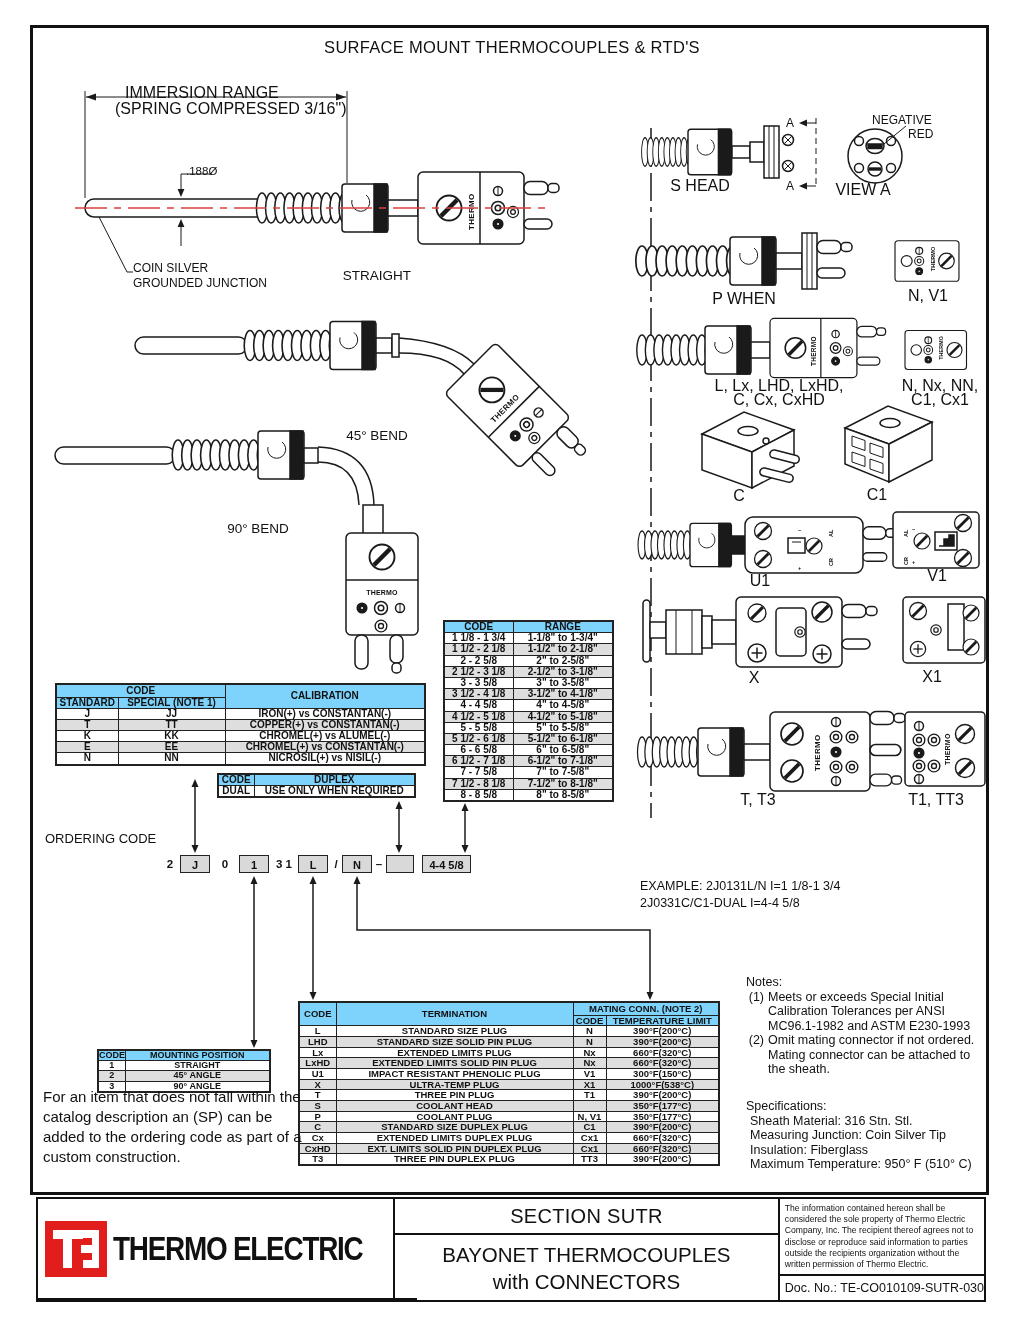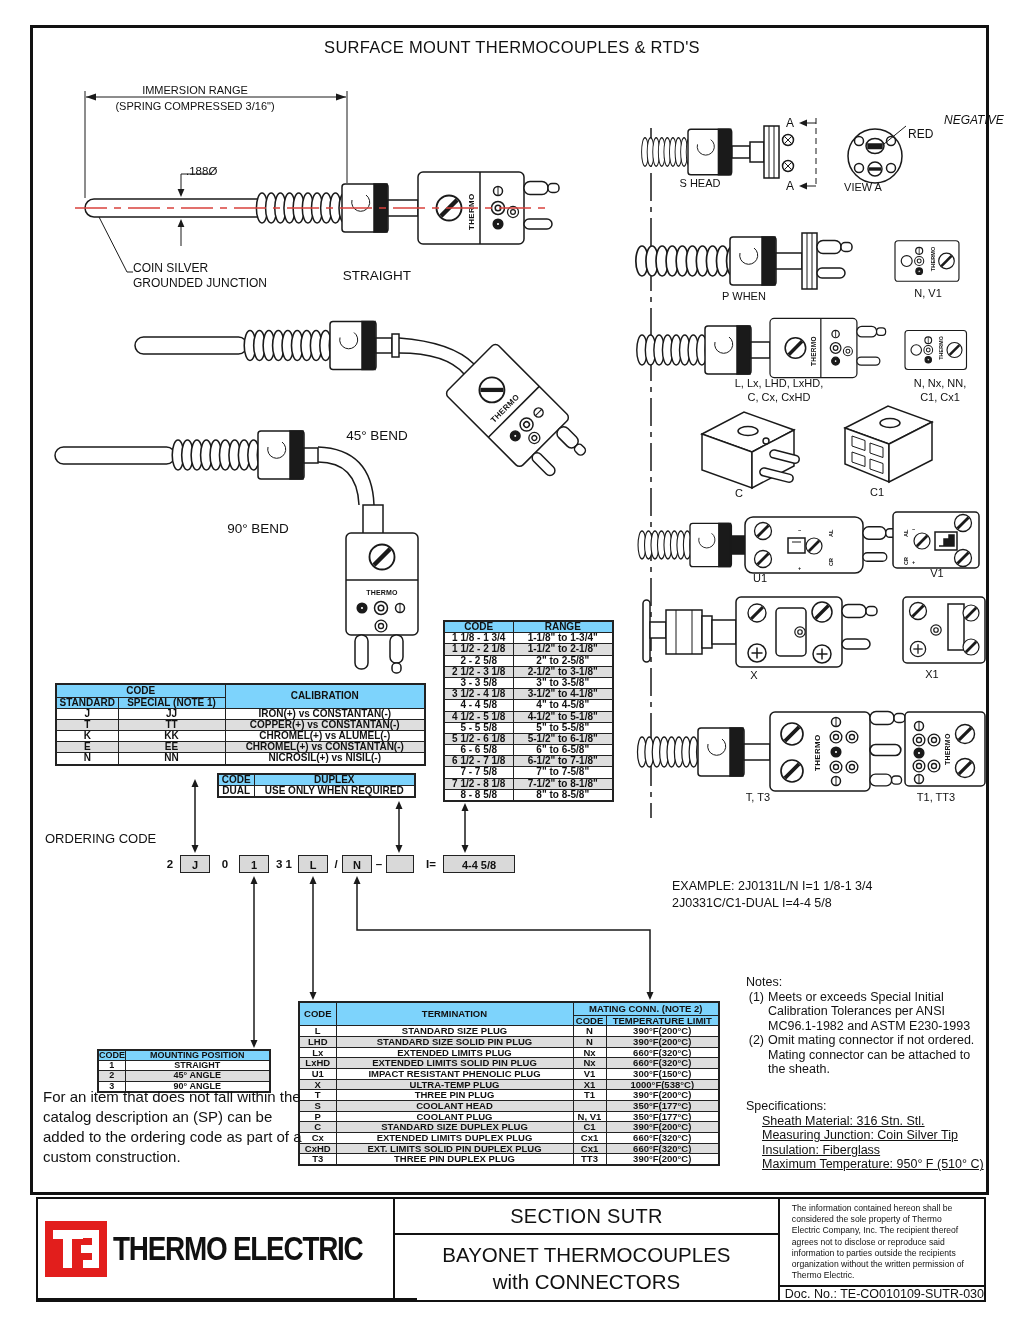--- a/index.html
+++ b/index.html
@@ -12,21 +12,21 @@
   #art .df{fill:#1a1a1a;}
   #art .nf{fill:#1a1a1a;stroke:none;}
   #art .thin{stroke-width:1;}
   #art .thk{stroke-width:3.4;}
   #art .red{stroke:#d9423c;stroke-width:1.5;}
   #art text{fill:#111;stroke:none;font-family:"Liberation Sans",sans-serif;}
   #art .tt{font-size:8px;font-weight:bold;letter-spacing:.3px;}
   #art .tt7{font-size:7px;font-weight:bold;letter-spacing:.2px;}
   #art .mk{font-size:5.5px;font-weight:bold;}
   .lbl{position:absolute;white-space:nowrap;font-size:12px;color:#111;}
-  .lblc{position:absolute;white-space:nowrap;width:140px;text-align:center;font-size:11px;color:#111;}
+  .lblc{position:absolute;white-space:nowrap;width:140px;text-align:center;font-size:16px;color:#111;}
   .big{font-size:13.5px;}
   .ttl{position:absolute;left:262px;top:38px;width:500px;text-align:center;
        font-size:16.5px;letter-spacing:.3px;}
   .dtable{position:absolute;border-collapse:collapse;table-layout:fixed;background:#fff;
           font-weight:bold;text-align:center;border:2px solid #222;}
   .dtable th,.dtable td{border:1px solid #222;padding:0;overflow:hidden;white-space:nowrap;line-height:1.02;}
   .dtable th{background:#7dd3fc;font-weight:bold;}
   .dtable tr.alt td{background:#dedede;}
   .t-cal{left:55px;top:683px;width:369px;font-size:10px;}
   .t-cal tbody tr{height:10px;}
@@ -36,43 +36,43 @@
   .t-dup{left:217px;top:773px;width:197px;font-size:10px;}
   .t-dup tr{height:11px;}
   .t-mnt{left:97px;top:1049px;width:172px;font-size:9px;}
   .t-mnt tr{height:10px;}
   .t-term{left:298px;top:1001px;width:420px;font-size:9.5px;}
   .t-term tbody tr{height:10px;}
   .ocbox{position:absolute;top:855px;height:18px;background:#d9d9d9;border:1.6px solid #222;
          font-weight:bold;font-size:11px;line-height:18px;text-align:center;box-sizing:border-box;}
   .octext{position:absolute;top:855px;height:18px;font-weight:bold;font-size:11.5px;line-height:18px;text-align:center;}
   .oclabel{position:absolute;left:45px;top:831px;font-size:13px;}
-  .example{position:absolute;left:672px;font-size:12.5px;white-space:nowrap;}
+  .example{position:absolute;left:640px;font-size:12.5px;white-space:nowrap;}
   .notes{position:absolute;left:746px;top:975px;width:236px;font-size:12.5px;line-height:14.5px;}
   .nitem{display:flex;gap:4px;margin-top:0px;}
   .nlab{flex:0 0 18px;text-align:right;}
   .ntext{width:215px;}
   .specs{position:absolute;left:746px;top:1099px;font-size:12.5px;line-height:14.6px;}
-  .specs .sline{margin-left:16px;text-decoration:underline;}
+  .specs .sline{margin-left:4px;}
   .custom{position:absolute;left:43px;top:1087px;width:262px;font-size:15px;line-height:20px;}
   .footer{position:absolute;left:36px;top:1197px;width:950px;height:105px;border:2.5px solid #111;
           display:flex;box-sizing:border-box;background:#fff;}
   .f-left{width:357px;border-right:2.5px solid #111;display:flex;flex-direction:row;box-sizing:border-box;}
   .f-logo-row{flex:1;display:flex;align-items:center;border-bottom:2.5px solid #111;padding-left:7px;gap:6px;}
   .brand{font-weight:bold;font-size:34px;letter-spacing:-1.5px;transform:scaleX(.82);
          transform-origin:left center;white-space:nowrap;}
   .f-guide{height:36px;display:flex;flex-direction:column;justify-content:center;text-align:center;
            font-size:12.5px;line-height:15.5px;}
   .f-mid{width:392px;border-right:2.5px solid #111;display:flex;flex-direction:column;box-sizing:border-box;}
   .f-section{height:34px;border-bottom:2.5px solid #111;display:flex;align-items:center;justify-content:center;
              font-size:20px;letter-spacing:.3px;}
   .f-doc{flex:1;display:flex;flex-direction:column;align-items:center;justify-content:center;
          font-size:20.5px;line-height:27px;}
   .f-right{flex:1;display:flex;flex-direction:column;box-sizing:border-box;}
-  .f-legal{flex:1;border-bottom:2.5px solid #111;font-size:8.6px;line-height:11.2px;padding:4px 12px;}
+  .f-legal{flex:1;border-bottom:2.5px solid #111;font-size:8.6px;line-height:11.2px;padding:4px 5px;}
   .f-docno{height:32px;display:flex;align-items:center;padding-left:5px;font-size:12.5px;white-space:nowrap;}
 </style>
 </head>
 <body>
 
 <div class="page">
   <div class="frame"></div>
 
   <svg id="art" width="1024" height="1325" viewBox="0 0 1024 1325">
     <defs>
@@ -401,21 +401,21 @@
   <div class="lblc" style="left:115px;top:100px;width:160px;">(SPRING COMPRESSED 3/16")</div>
   <div class="lbl" style="left:186px;top:165px;font-size:11.5px;">.188Ø</div>
   <div class="lbl" style="left:133px;top:261px;">COIN SILVER</div>
   <div class="lbl" style="left:133px;top:276px;">GROUNDED JUNCTION</div>
   <div class="lblc big" style="left:307px;top:268px;">STRAIGHT</div>
   <div class="lblc big" style="left:307px;top:428px;">45° BEND</div>
   <div class="lblc big" style="left:188px;top:521px;">90° BEND</div>
   <div class="lblc" style="left:630px;top:177px;">S HEAD</div>
   <div class="lbl" style="left:786px;top:116px;">A</div>
   <div class="lbl" style="left:786px;top:179px;">A</div>
-  <div class="lbl" style="left:944px;top:113px;font-style:italic;">NEGATIVE</div>
+  <div class="lbl" style="left:872px;top:113px;">NEGATIVE</div>
   <div class="lbl" style="left:908px;top:127px;">RED</div>
   <div class="lblc" style="left:793px;top:181px;">VIEW A</div>
   <div class="lblc" style="left:674px;top:290px;">P WHEN</div>
   <div class="lblc" style="left:858px;top:287px;">N, V1</div>
   <div class="lblc" style="left:709px;top:377px;">L, Lx, LHD, LxHD,</div>
   <div class="lblc" style="left:709px;top:391px;">C, Cx, CxHD</div>
   <div class="lblc" style="left:870px;top:377px;">N, Nx, NN,</div>
   <div class="lblc" style="left:870px;top:391px;">C1, Cx1</div>
   <div class="lblc" style="left:669px;top:487px;">C</div>
   <div class="lblc" style="left:807px;top:486px;">C1</div>
@@ -570,21 +570,21 @@
   <span class="ocbox" style="left:180px;width:30px;">J</span>
   <span class="octext" style="left:218px;width:14px;">0</span>
   <span class="ocbox" style="left:239px;width:30px;">1</span>
   <span class="octext" style="left:272px;width:24px;">3 1</span>
   <span class="ocbox" style="left:298px;width:30px;">L</span>
   <span class="octext" style="left:331px;width:10px;">/</span>
   <span class="ocbox" style="left:342px;width:30px;">N</span>
   <span class="octext" style="left:374px;width:10px;">–</span>
   <span class="ocbox" style="left:386px;width:28px;"></span>
   <span class="octext" style="left:421px;width:20px;">I=</span>
-  <span class="ocbox" style="left:443px;width:72px;">4-4 5/8</span>
+  <span class="ocbox" style="left:422px;width:49px;">4-4 5/8</span>
   <div class="example" style="top:879px;">EXAMPLE: 2J0131L/N I=1 1/8-1 3/4</div>
   <div class="example" style="top:896px;">2J0331C/C1-DUAL I=4-4 5/8</div>
 
   <table class="dtable t-mnt">
     <colgroup>
         <col style="width:27px">
         <col style="width:145px">
       </colgroup>
     <thead>
       <tr>

